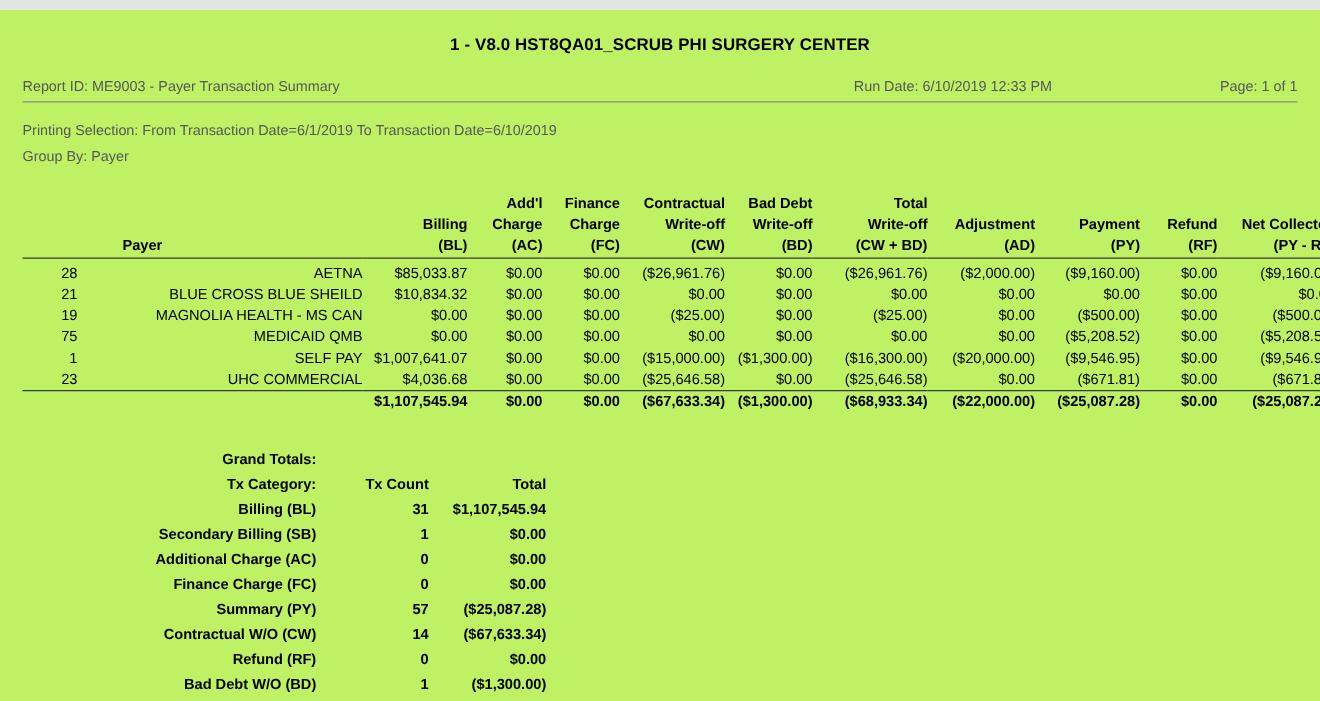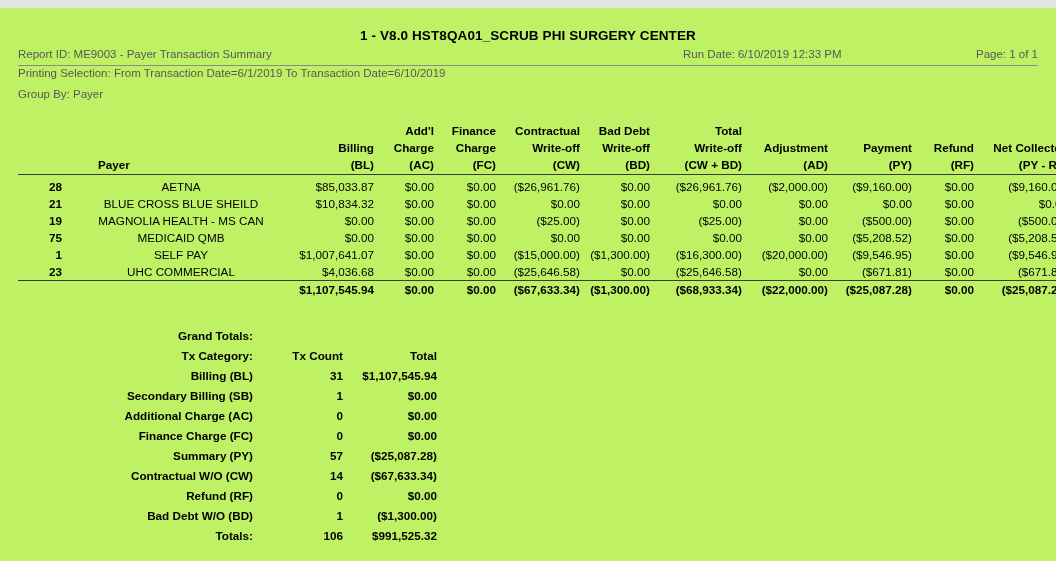--- a/index.html
+++ b/index.html
@@ -37,21 +37,21 @@
     font-size: 13.5px;
     font-weight: bold;
     letter-spacing: 0.1px;
     padding-top: 20px;
     height: 19px;
     color: #000;
   }
   .meta-row {
     position: relative;
     height: 18px;
-    margin: 0 18px;
+    margin: 16px 18px;
     font-size: 11.5px;
     color: #575757;
     border-bottom: 1.2px solid #8a8a8a;
   }
   .meta-left  { position: absolute; left: 0;   top: 1px; }
   .meta-mid   { position: absolute; left: 665px; top: 1px; }
   .meta-right { position: absolute; right: 0;  top: 1px; }
 
   .sel-row {
     margin: 0 18px;
@@ -109,22 +109,22 @@
   }
   thead tr.hdr-last th {
     border-bottom: 1.4px solid #3a3a3a;
     padding-bottom: 1px;
   }
   tbody td {
     text-align: right;
     padding-right: 3px;
     padding-top: 1px;
   }
-  tbody td.num   { text-align: right; padding-right: 10px; font-weight: bold; }
-  tbody td.payer { text-align: center; padding-left: 0; }
+  tbody td.num   { text-align: right; padding-right: 10px; }
+  tbody td.payer { text-align: right; padding-left: 0; }
   tbody tr:first-child td { padding-top: 3px; }
 
   tfoot td {
     font-weight: bold;
     text-align: right;
     padding-right: 3px;
     border-top: 1.4px solid #3a3a3a;
     padding-top: 2px;
   }
   tfoot td.blank { border-top: 1.4px solid #3a3a3a; }

